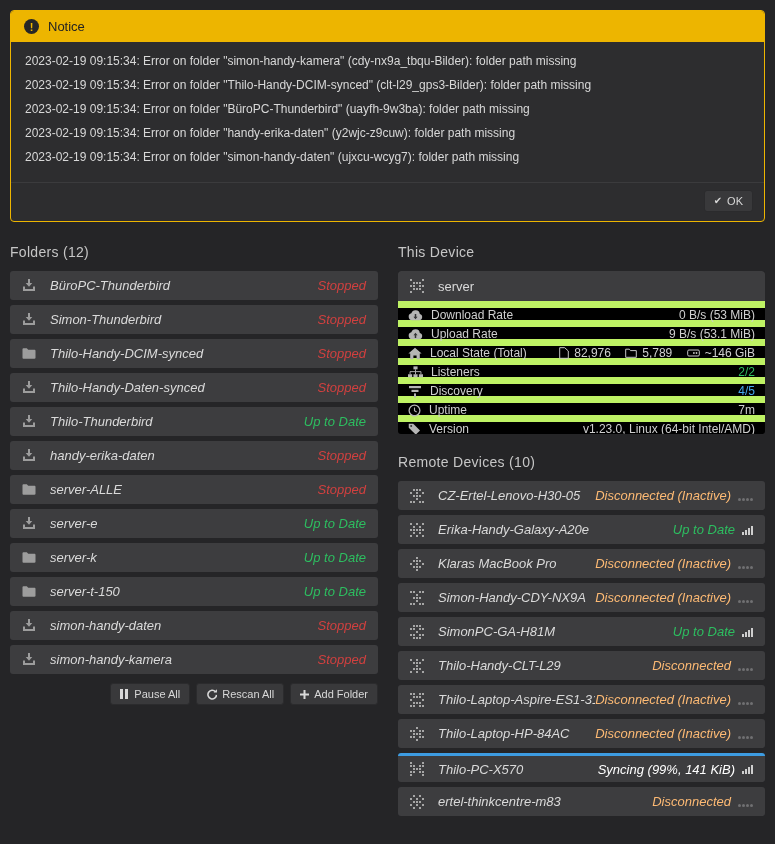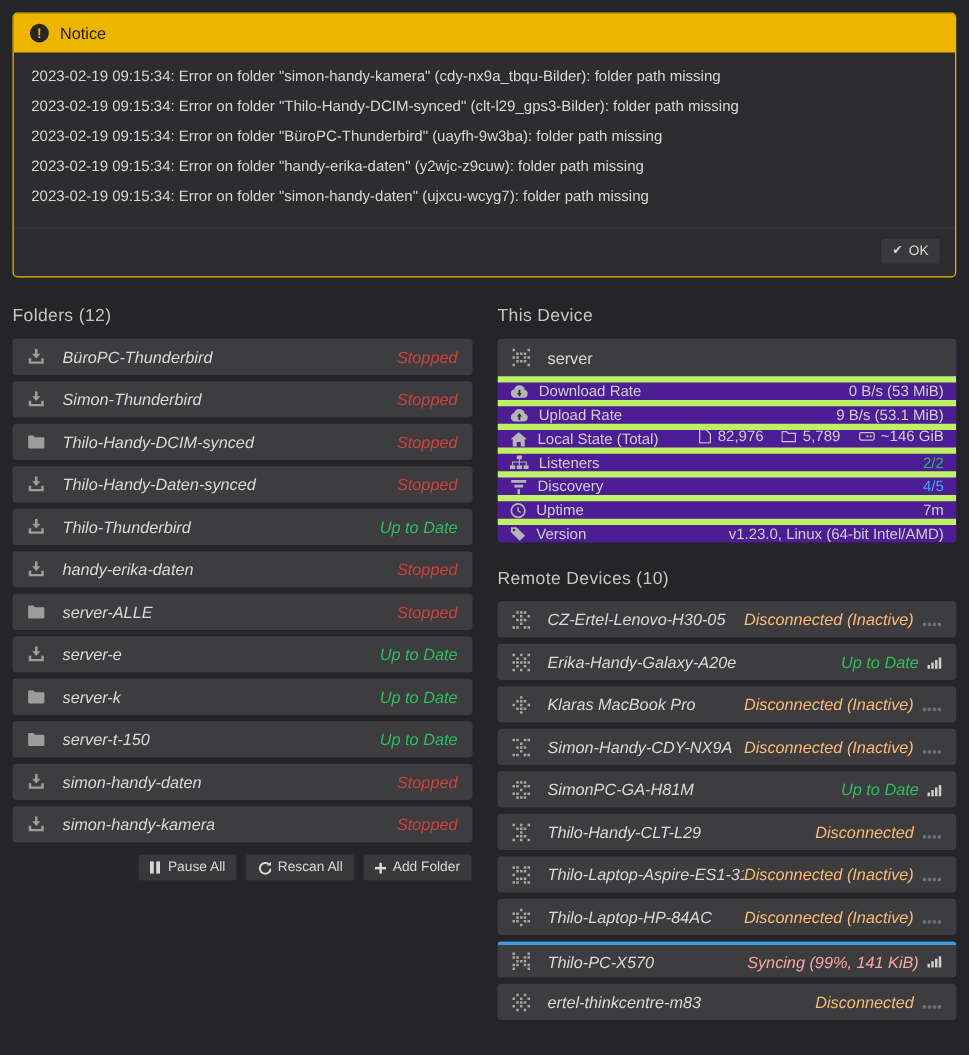--- a/index.html
+++ b/index.html
@@ -69,21 +69,21 @@
     padding: 0 12px;
     cursor: pointer;
     font-style: italic;
   }
   .row-item[data-rowstate="syncing"] { border-top: 3px solid #3d9ce2; }
   .row-item .name { font-size: 13px; color: #dadada; margin-left: 14px; flex: 1; white-space: nowrap; overflow: hidden; }
   .status { font-size: 13px; white-space: nowrap; }
   .status[data-state="stopped"]      { color: #d0403f; }
   .status[data-state="uptodate"]     { color: #2dbe60; }
   .status[data-state="disconnected"] { color: #fdba74; }
-  .status[data-state="syncing"]      { color: #fca5a5; }
+  .status[data-state="syncing"]      { color: #ffffff; }
 
   
   .ficon { display: inline-flex; width: 14px; justify-content: center; }
   .ficon svg { fill: #9d9d9d; }
 
   
   .identicon { display: inline-flex; flex-direction: column; gap: 1px; flex: 0 0 auto; }
   .id-row { display: flex; gap: 1px; height: 2px; }
   .id-cell { width: 2px; height: 2px; }
   .id-cell.on { background: #a6a6a6; }
@@ -94,31 +94,31 @@
   .signal[data-signal="bars"] i:nth-child(1) { height: 3px; }
   .signal[data-signal="bars"] i:nth-child(2) { height: 5px; }
   .signal[data-signal="bars"] i:nth-child(3) { height: 7px; }
   .signal[data-signal="bars"] i:nth-child(4) { height: 9px; }
   .signal[data-signal="dots"] i { width: 3px; height: 3px; border-radius: 50%; background: #707072; }
 
   
   .folder-actions { display: flex; justify-content: flex-end; gap: 6px; margin-top: 9px; }
 
   
-  .device-panel { background: #4c1d95; border-radius: 3px; overflow: hidden; }
+  .device-panel { background: #000000; border-radius: 3px; overflow: hidden; }
   .device-header {
     background: #3d3d3f; height: 30px;
     display: flex; align-items: center; gap: 14px;
     padding: 0 12px; font-size: 13px; color: #dadada;
     cursor: pointer;
   }
   .trow {
-    display: flex; align-items: flex-end;
+    display: flex; align-items: flex-start;
     height: 19px; padding: 0 10px;
-    border-top: 5px solid #bef264;
+    border-top: 7px solid #bef264;
     font-size: 12px; color: #cfcfcf;
   }
   .trow .label { display: flex; align-items: center; gap: 8px; flex: 1; }
   .trow .label svg { flex: 0 0 auto; }
   .trow .value { text-align: right; white-space: nowrap; }
   .value[data-state="green"] { color: #2dbe60; }
   .value[data-state="blue"]  { color: #46a7ee; }
   .ls-group { display: inline-flex; align-items: center; gap: 4px; margin-left: 11px; }
   .ls-group svg { margin-right: 1px; }
 

